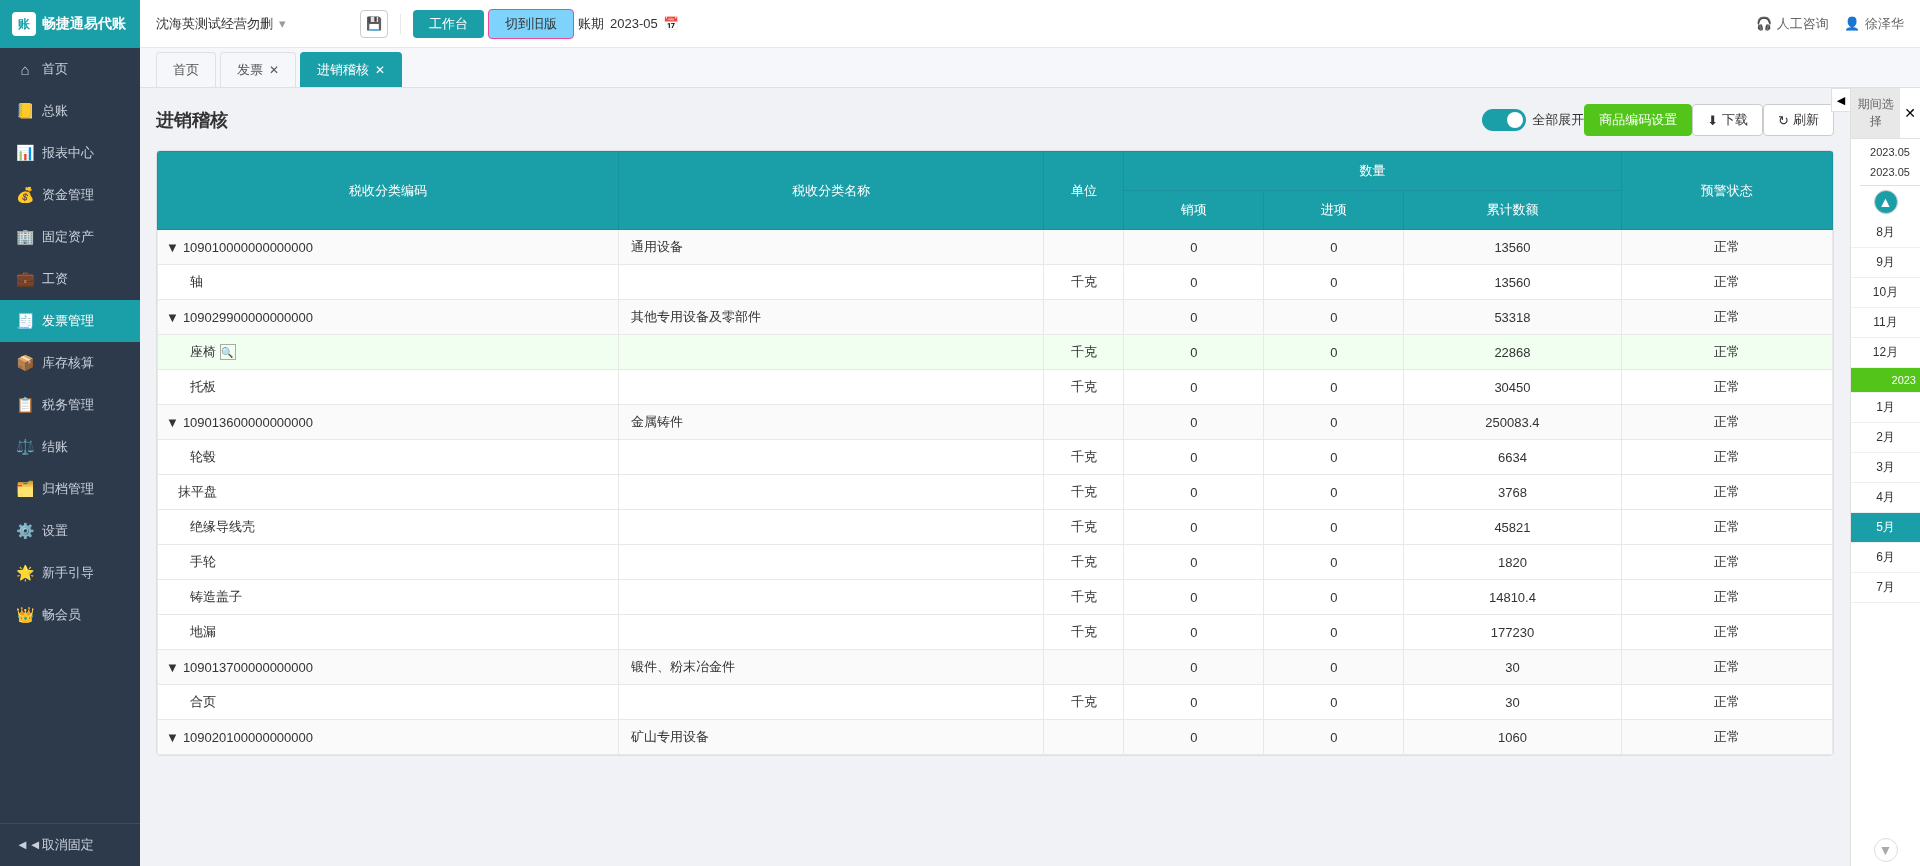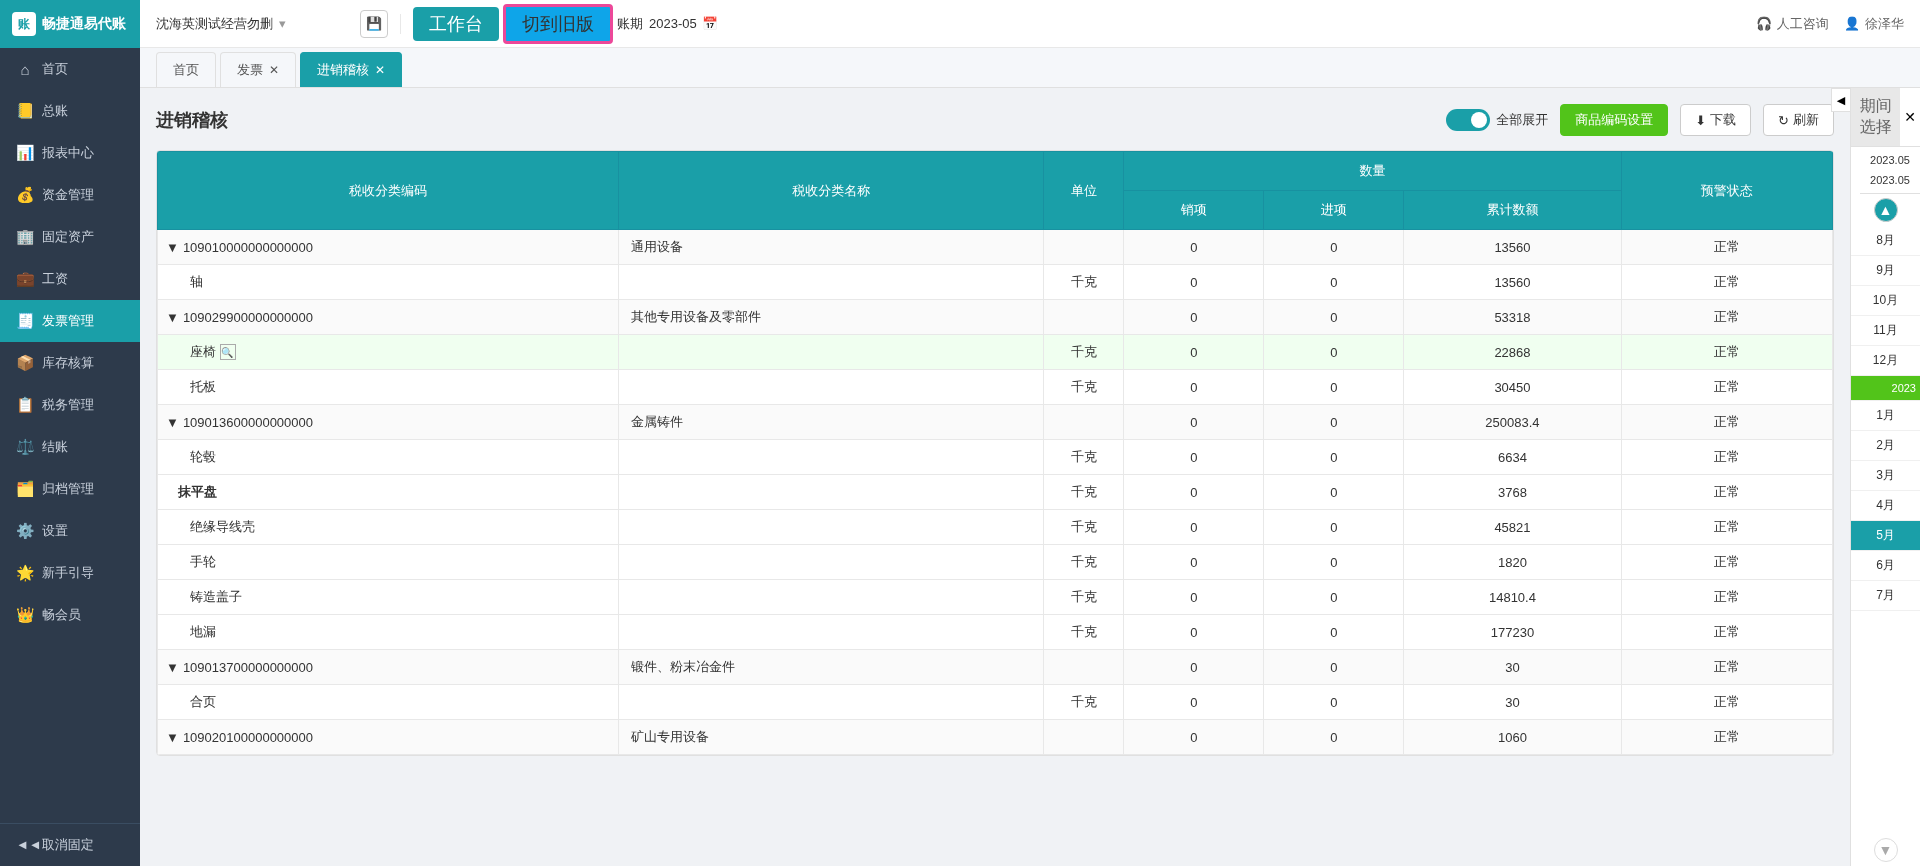--- a/index.html
+++ b/index.html
@@ -85,24 +85,24 @@
       font-size: 13px;
       color: #333;
       min-width: 200px;
     }
     .topbar-divider { width: 1px; height: 20px; background: #e8e8e8; margin: 0 8px; }
     .topbar-btn {
       padding: 5px 16px;
       border-radius: 4px;
       border: none;
       cursor: pointer;
-      font-size: 18px;
+      font-size: 13px;
     }
     .topbar-btn-primary { background: #1a9fa8; color: white; }
-    .topbar-btn-outline { background: #0ea5e9; border: 3px solid #ec4899; color: #333; }
+    .topbar-btn-outline { background: #7dd3fc; border: 1px solid #ec4899; color: #333; }
     .topbar-period { display: flex; align-items: center; gap: 6px; font-size: 13px; color: #333; }
     .topbar-right { margin-left: auto; display: flex; align-items: center; gap: 16px; font-size: 13px; color: #666; }
     .topbar-save-icon {
       width: 28px; height: 28px;
       border: 1px solid #ccc;
       border-radius: 4px;
       display: flex; align-items: center; justify-content: center;
       color: #666; cursor: pointer;
     }
 
@@ -148,21 +148,21 @@
     }
 
     
     .page-header {
       display: flex;
       align-items: center;
       justify-content: space-between;
       margin-bottom: 14px;
     }
     .page-title { font-size: 18px; font-weight: bold; color: #333; }
-    .page-actions { display: flex; align-items: center; gap: 12px; }
+    .page-actions { display: flex; align-items: center; gap: 0; }
     .toggle-wrap { display: flex; align-items: center; gap: 6px; font-size: 13px; color: #333; }
     .toggle-switch {
       width: 44px; height: 22px;
       background: #1a9fa8;
       border-radius: 11px;
       position: relative;
       cursor: pointer;
     }
     .toggle-switch::after {
       content: '';
@@ -227,21 +227,21 @@
       background: white;
       border-left: 1px solid #e0e0e0;
       display: flex;
       flex-direction: column;
       flex-shrink: 0;
     }
     .right-panel-header {
       background: #e8e8e8;
       padding: 8px 4px;
       text-align: center;
-      font-size: 16px;
+      font-size: 12px;
       color: #666;
       cursor: pointer;
       display: flex;
       align-items: center;
       justify-content: flex-start;
       gap: 4px;
     }
     .period-list { flex: 1; overflow-y: auto; }
     .period-item {
       padding: 6px 4px;
@@ -491,21 +491,21 @@
               <tr>
         <td style="padding-left:32px;">轮毂</td>
         <td></td>
         <td>千克</td>
         <td>0</td>
         <td>0</td>
         <td>6634</td>
         <td>正常</td>
       </tr>
               <tr>
-        <td style="font-weight:bold;">抹平盘</td>
+        <td style="">抹平盘</td>
         <td></td>
         <td>千克</td>
         <td>0</td>
         <td>0</td>
         <td>3768</td>
         <td>正常</td>
       </tr>
               <tr>
         <td style="padding-left:32px;">绝缘导线壳</td>
         <td></td>

